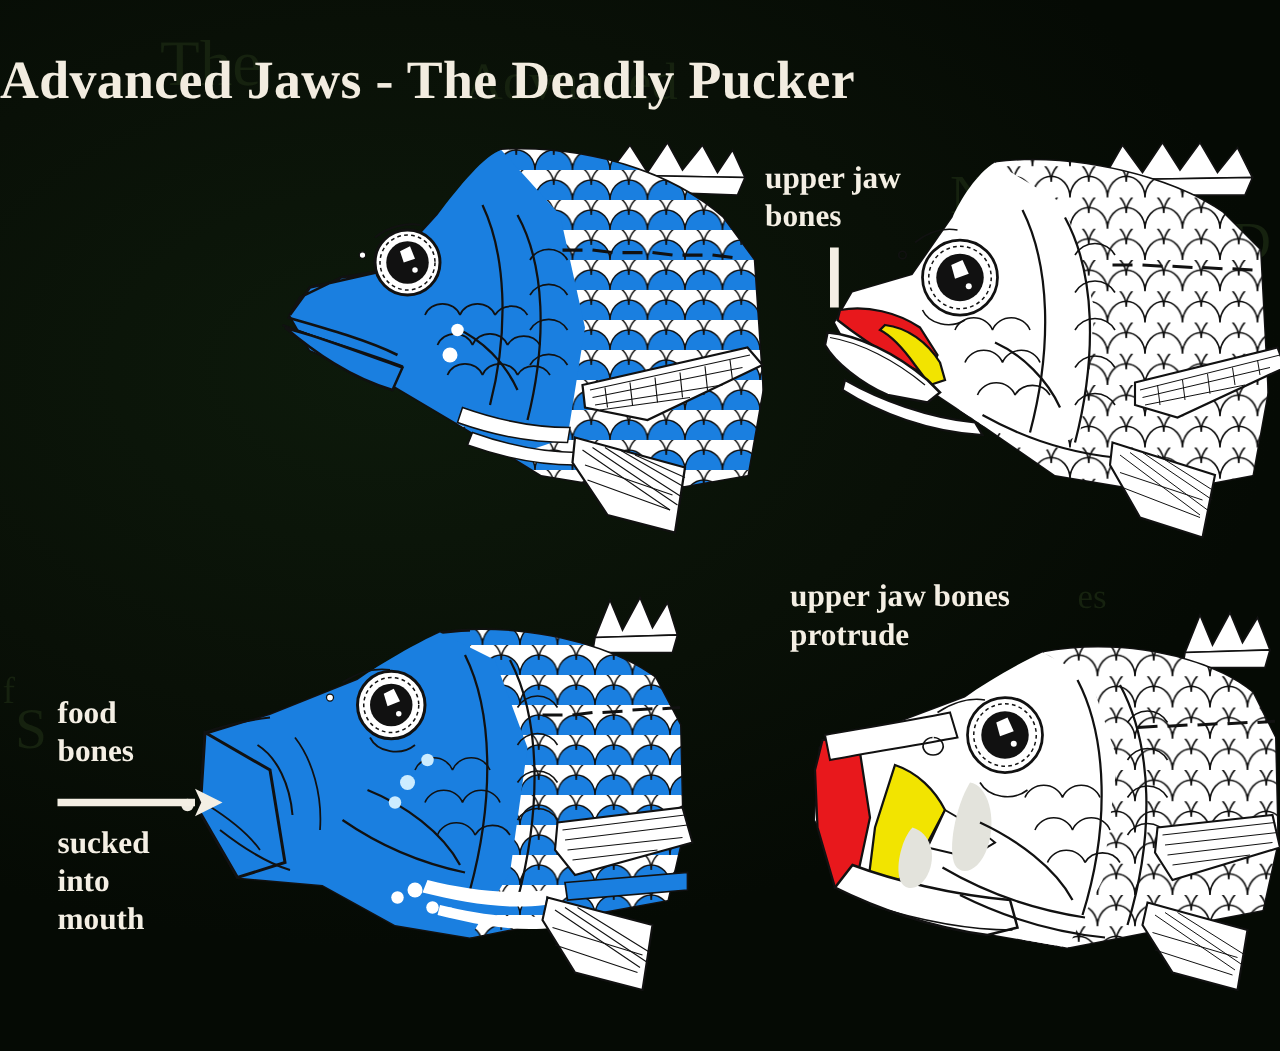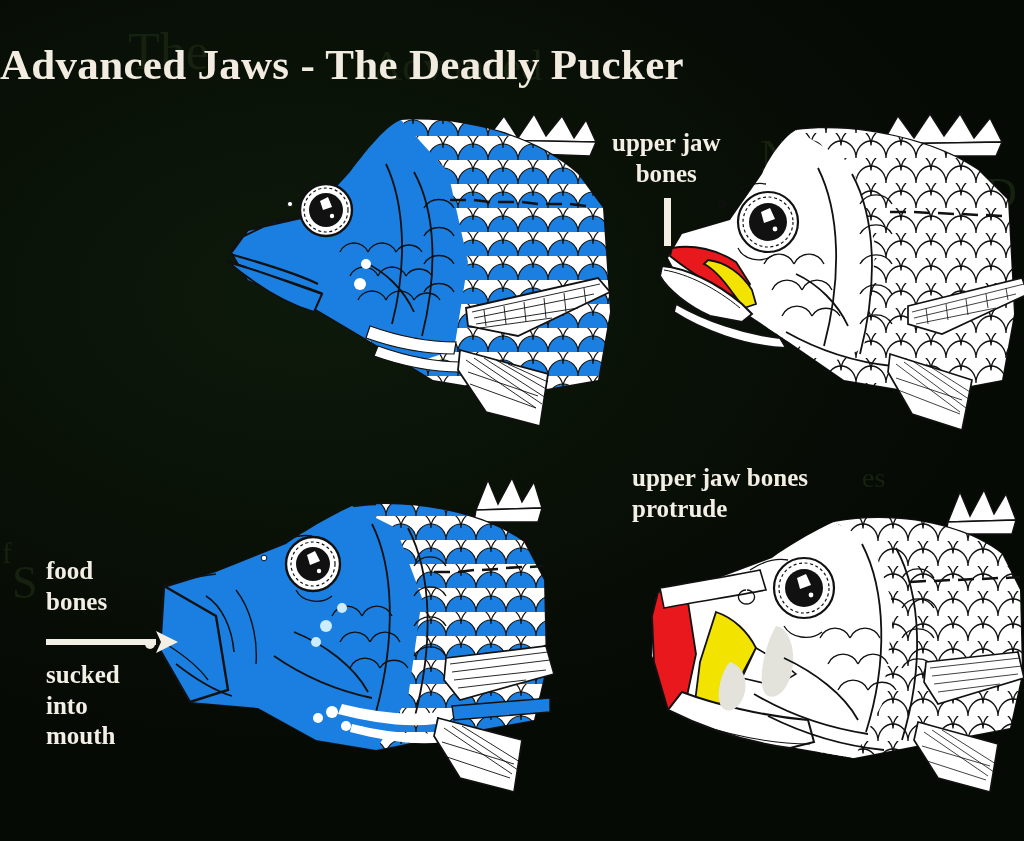--- a/index.html
+++ b/index.html
@@ -431,21 +431,21 @@
           <path d="M286,266 L350,310 M294,264 L356,306 M304,264 L358,298"></path>
           <path d="M284,280 L352,300 M286,294 L348,314"></path>
         </g>
       </g>
     </svg>
   </div>
 
   <div id="title">Advanced Jaws - The Deadly Pucker</div>
 
   <div id="label-layer">
-      <div class="label" style="left: 612px; top: 128px; text-align: center;">upper jaw
+      <div class="label" style="left: 612px; top: 128px;">upper jaw
 bones</div>
       <div class="pointer-bar" style="left: 664px; top: 198px; width: 7px; height: 48px;"></div>
       <div class="label" style="left: 632px; top: 463px;">upper jaw bones
 protrude</div>
       <div class="label" style="left: 46px; top: 556px;">food
 bones</div>
       <div class="label" style="left: 46px; top: 660px;">sucked
 into
 mouth</div>
       <div style="position: absolute; left: 46px; top: 629px;">

